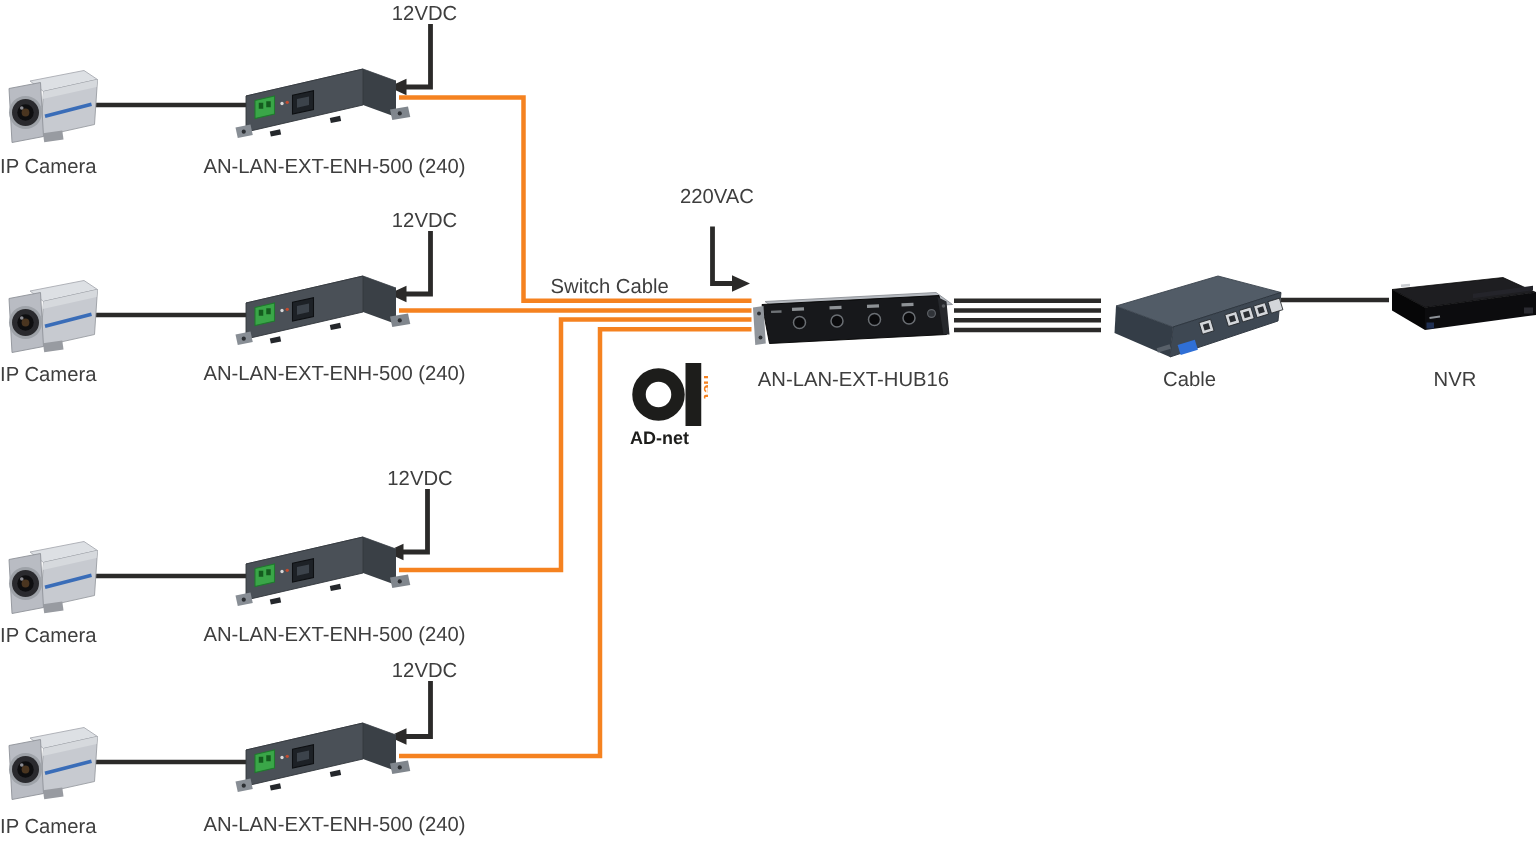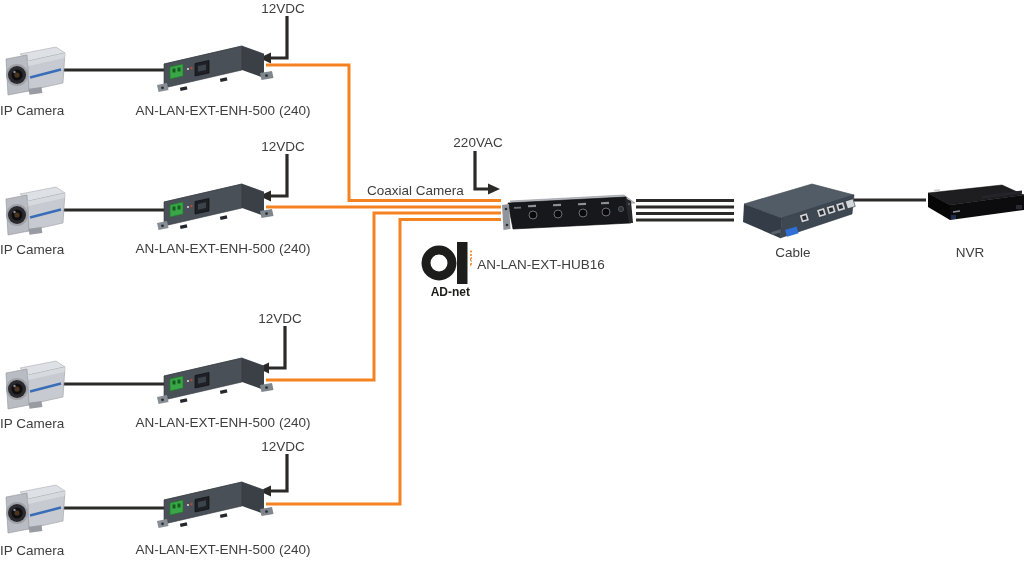--- a/index.html
+++ b/index.html
@@ -16,21 +16,21 @@
   }
   .lbl{position:absolute;font-size:13.5px;line-height:15px;white-space:nowrap;color:var(--text-color);}
   .lbl.c{text-align:center;}
   #wires{position:absolute;left:0;top:0;width:1024px;height:561px;}
   #wires path.coax{stroke:var(--cable-orange);stroke-width:3;fill:none;}
   #wires path.blk{stroke:var(--line-black);stroke-width:3;fill:none;}
   #wires path.pw{stroke:var(--line-black);stroke-width:3.2;fill:none;}
   #wires polygon.ah{fill:var(--line-black);}
   .dev{position:absolute;}
   .logo-wrap{position:absolute;left:420px;top:241px;width:52px;height:58px;}
-  .logo-name{position:absolute;left:0;top:44px;width:50px;text-align:right;font-size:12px;font-weight:bold;color:var(--logo-black);}
+  .logo-name{position:absolute;left:0;top:44px;width:50px;text-align:left;font-size:12px;font-weight:bold;color:var(--logo-black);}
 </style>
 </head>
 <body>
 
 <div id="canvas">
 
   <svg id="wires" viewBox="0 0 1024 561">
 
     <path class="blk" d="M58,70 H172"></path>
     <path class="blk" d="M58,210 H172"></path>
@@ -223,22 +223,22 @@
       <circle cx="35.5" cy="30.2" r="1.1" fill="#c24b2f"></circle>
       <polygon points="39,25.5 53,22.5 53,35 39,38" fill="#1d2126" stroke="#0d0f12" stroke-width="0.7"></polygon>
       <polygon points="42,28 50,26.3 50,32 42,33.8" fill="#3c434b"></polygon>
       <rect x="24" y="49" width="7" height="3.5" fill="#24272b" transform="rotate(-12 27 50)"></rect>
       <rect x="64" y="40" width="7" height="3.5" fill="#24272b" transform="rotate(-12 67 41)"></rect>
     </svg>
   </div>
   <div class="lbl" style="left:0px;top:543px;">IP Camera</div>
   <div class="lbl c" style="left:118px;top:542px;width:210px;">AN-LAN-EXT-ENH-500 (240)</div>
 
-  <div class="lbl c" style="left:448px;top:135px;width:60px;">220VAC</div>
-  <div class="lbl" style="left:367px;top:183px;">Coaxial Camera</div>
+  <div class="lbl c" style="left:448px;top:123px;width:60px;">220VAC</div>
+  <div class="lbl" style="left:367px;top:183px;">Switch Cable</div>
 
   <div class="dev" style="left:500px;top:192px;">
     <svg width="136" height="42" viewBox="0 0 136 42">
       <polygon points="10,9 124,3 135,11 21,17" fill="#b6bac0" stroke="#8d9196" stroke-width="0.6"></polygon>
       <polygon points="8,11 126,5 131,31 13,37" fill="#17181b" stroke="#000" stroke-width="0.6"></polygon>
       <polygon points="2,13 9,12 10.5,37 3.5,38" fill="#90959b"></polygon>
       <circle cx="6" cy="17" r="1.3" fill="#2b2e31"></circle>
       <circle cx="7" cy="33" r="1.3" fill="#2b2e31"></circle>
       <polygon points="125,6 131,9 133,31 129,31" fill="#26282c"></polygon>
       <circle cx="129" cy="12" r="1.2" fill="#55585c"></circle>
@@ -247,21 +247,21 @@
       <rect x="53" y="12" width="8" height="2.2" fill="#8e9296" transform="rotate(-2 57 13)"></rect>
       <circle cx="58" cy="22" r="4" fill="#0a0a0c" stroke="#6a6e73" stroke-width="1"></circle>
       <rect x="78" y="11" width="8" height="2.2" fill="#8e9296" transform="rotate(-2 82 12)"></rect>
       <circle cx="83" cy="21" r="4" fill="#0a0a0c" stroke="#6a6e73" stroke-width="1"></circle>
       <rect x="101" y="10" width="8" height="2.2" fill="#8e9296" transform="rotate(-2 105 11)"></rect>
       <circle cx="106" cy="20" r="4" fill="#0a0a0c" stroke="#6a6e73" stroke-width="1"></circle>
       <circle cx="121" cy="17" r="2.6" fill="#303338" stroke="#5c6065" stroke-width="0.8"></circle>
       <rect x="14" y="15" width="7" height="1.6" fill="#6f7377" transform="rotate(-2 17 15)"></rect>
     </svg>
   </div>
-  <div class="lbl c" style="left:461px;top:245px;width:160px;margin-top:12px;">AN-LAN-EXT-HUB16</div>
+  <div class="lbl c" style="left:489px;top:245px;width:160px;">AN-LAN-EXT-HUB16</div>
 
   <div class="logo-wrap">
     <svg width="52" height="44" viewBox="0 0 52 44">
       <circle cx="19" cy="22" r="13" fill="none" stroke="var(--logo-black)" stroke-width="9"></circle>
       <rect x="37" y="1" width="10.5" height="42" fill="var(--logo-black)"></rect>
       <text x="0" y="0" transform="translate(49.5,9) rotate(90)" font-family="Liberation Sans, sans-serif" font-size="10.5" font-weight="bold" fill="var(--logo-orange)">net</text>
     </svg>
     <div class="logo-name">AD-net</div>
   </div>
 

